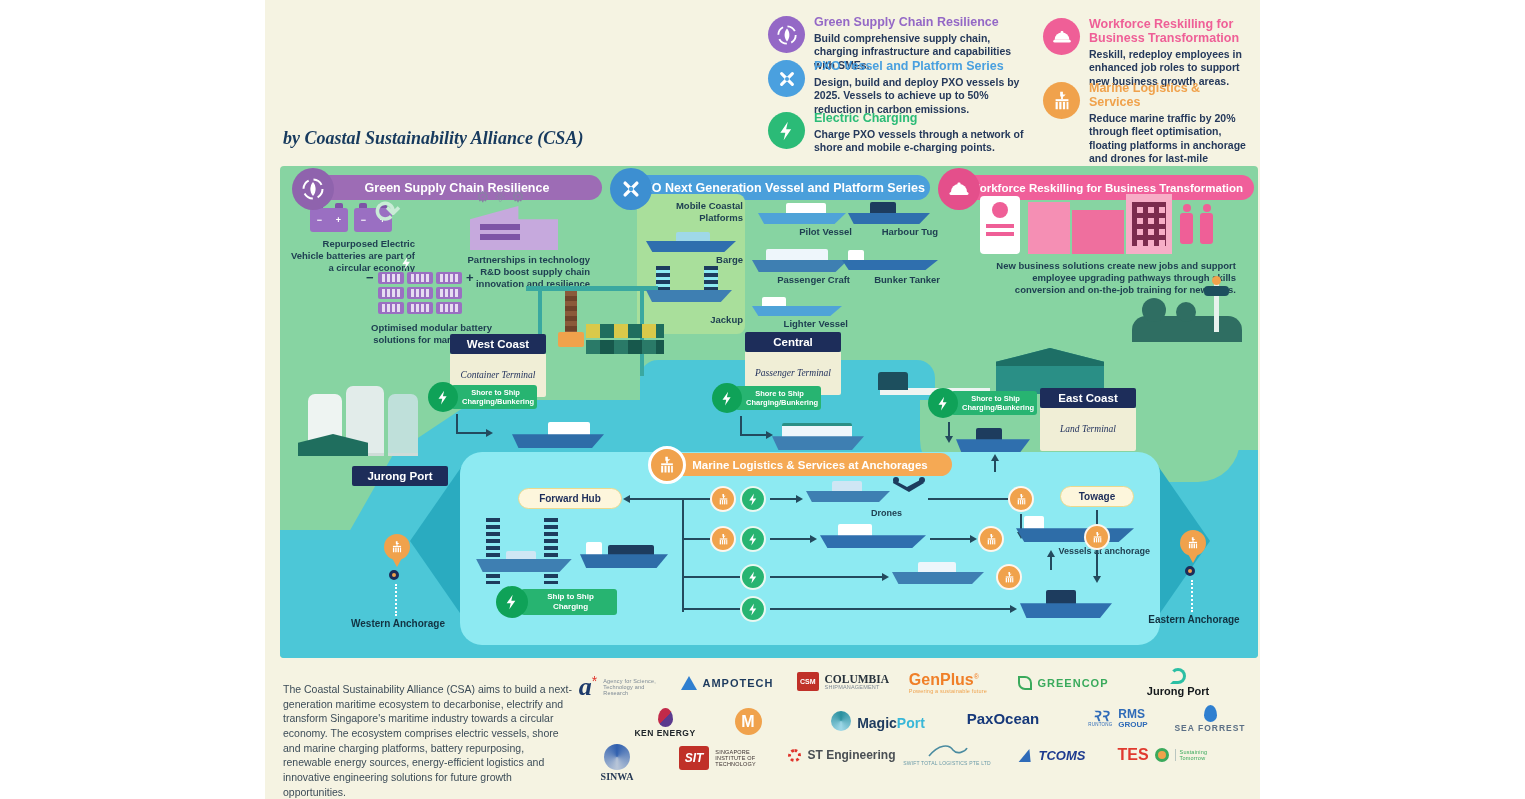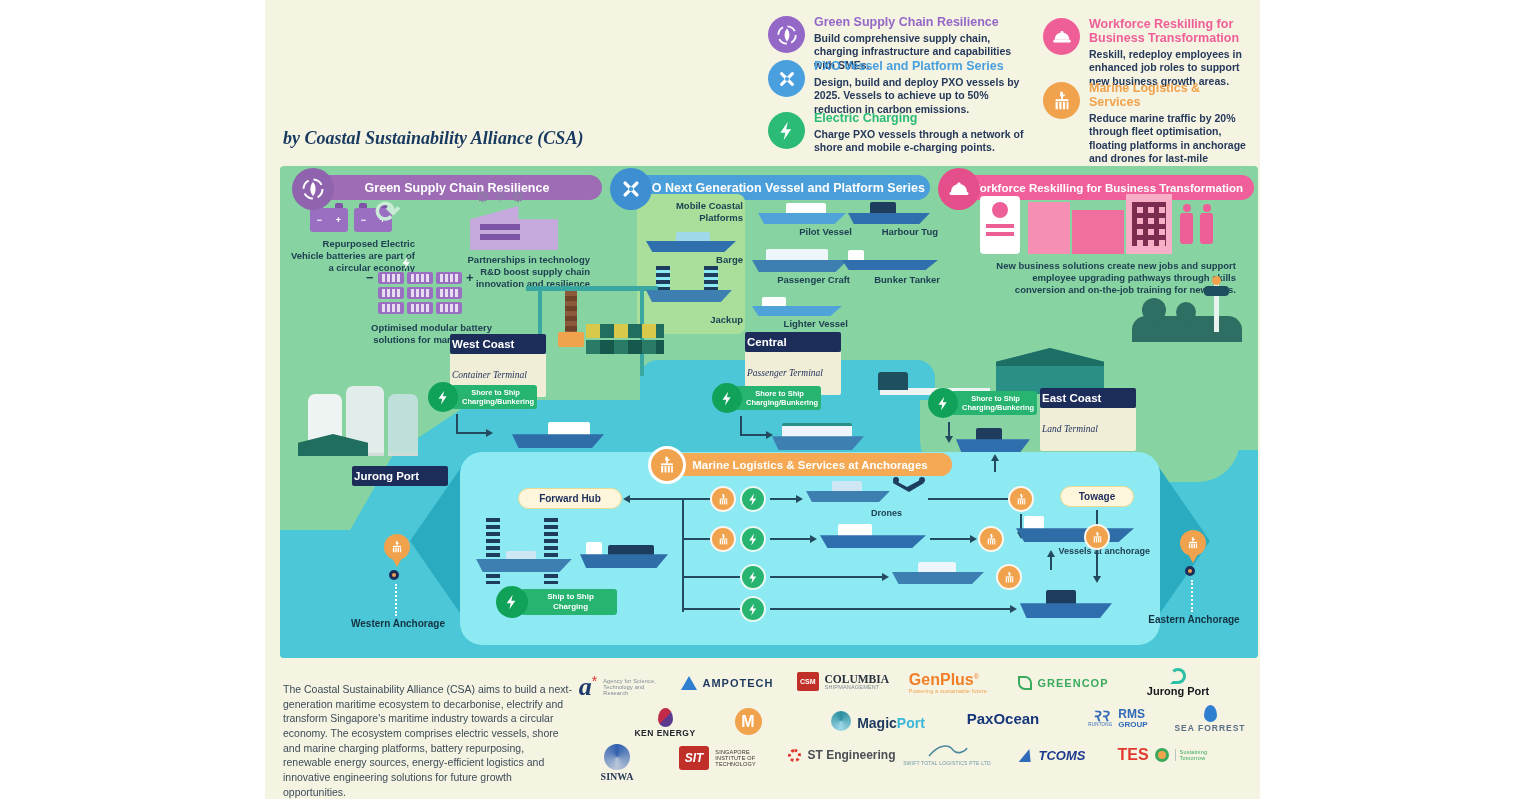--- a/index.html
+++ b/index.html
@@ -17,21 +17,21 @@
   .lic{width:37px;height:37px;border-radius:50%;flex:none;display:flex;align-items:center;justify-content:center;}
   .leg h3{margin:0 0 2px;font-size:12.5px;line-height:1.1;font-weight:bold;}
   .leg p{margin:0;font-size:10.5px;font-weight:bold;color:#25395b;line-height:1.3;}
   
   #map{position:absolute;left:280px;top:166px;width:978px;height:492px;background:#87d4a2;border-radius:4px;overflow:hidden;}
   .sea{background:#4cc7d7;}
   .banner{position:absolute;height:25px;border-radius:13px;display:flex;align-items:center;justify-content:center;
           color:#fff;font-weight:bold;font-size:12.5px;white-space:nowrap;}
   .bic{position:absolute;width:42px;height:42px;border-radius:50%;display:flex;align-items:center;justify-content:center;z-index:3;}
   .t-note{position:absolute;font-size:9.5px;font-weight:bold;color:#1f4052;text-align:right;line-height:1.25;}
-  .sign{position:absolute;width:96px;text-align:left;z-index:4;}
+  .sign{position:absolute;width:96px;text-align:center;z-index:4;}
   .sign .nm{background:#1d2d5a;color:#fff;font-weight:bold;font-size:11.5px;padding:4px 2px;border-radius:2px;}
   .sign .tp{background:#f0eed6;color:#1d2d5a;font-style:italic;font-family:"Liberation Serif",serif;font-size:9.5px;padding:16px 2px;line-height:1.15;border-radius:0 0 2px 2px;}
   .badge{position:absolute;display:flex;align-items:center;z-index:5;}
   .badge .bc{width:30px;height:30px;border-radius:50%;background:#0fa258;display:flex;align-items:center;justify-content:center;z-index:2;}
   .badge .bp{margin-left:-7px;background:#27b471;color:#fff;font-size:7.5px;font-weight:bold;line-height:1.2;padding:3px 8px 3px 11px;border-radius:3px;text-align:center;}
   .cpill{background:#fdf6dc;border:1px solid #ecd98e;border-radius:12px;color:#1d2d5a;font-size:10px;font-weight:bold;text-align:center;padding:4px 8px;white-space:nowrap;}
   .fc{position:absolute;width:26px;height:26px;border-radius:50%;display:flex;align-items:center;justify-content:center;border:2px solid rgba(255,255,255,.9);z-index:5;}
   .fc.or{background:#f0a24c;} .fc.gr{background:#27b471;}
   .ln{position:absolute;background:#234a5e;z-index:4;}
   .dot-ln{position:absolute;border-left:2px dotted #ffffff;z-index:4;}

